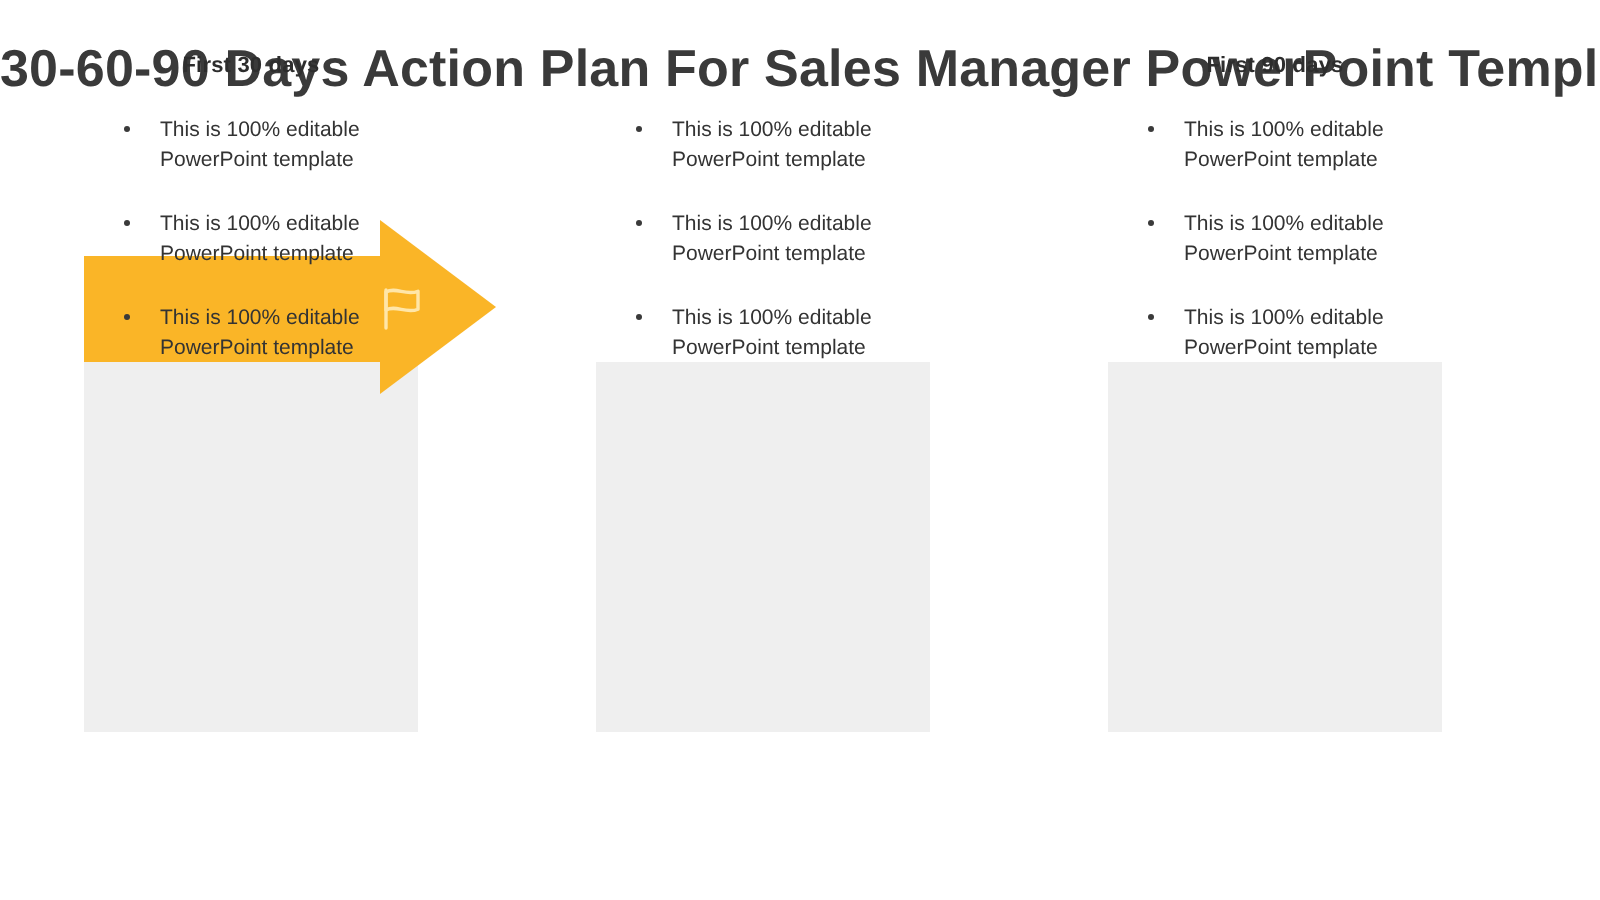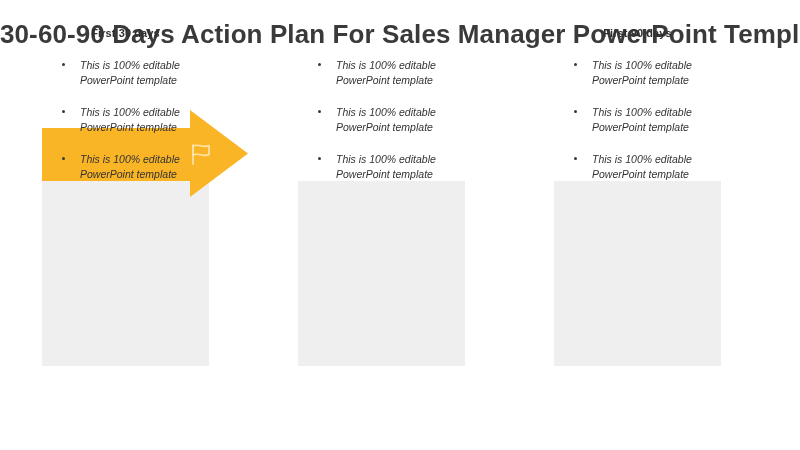--- a/index.html
+++ b/index.html
@@ -59,21 +59,21 @@
   }
   .bullets li{
     position:relative;padding-left:22px;margin-bottom:18px;
     font-size:10.5px;line-height:14.5px;color:#333333;
   }
   .bullets li:last-child{margin-bottom:0;}
   .bullets li .dot{
     position:absolute;left:4px;top:5px;width:3px;height:3px;
     border-radius:50%;background:#3a3a3a;
   }
-  .bullets li .txt{display:block;font-style:italic;}
+  .bullets li .txt{display:block;}
 </style>
 </head>
 <body>
 
 <div class="slide">
 
   <div class="title">30-60-90 Days Action Plan For Sales Manager PowerPoint Template</div>
 
   <div class="col col1">
 

